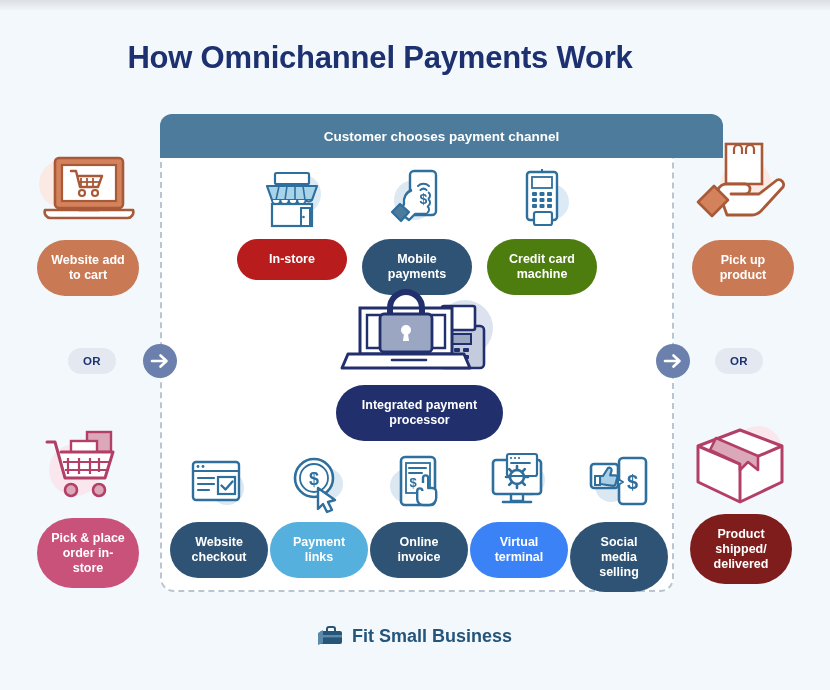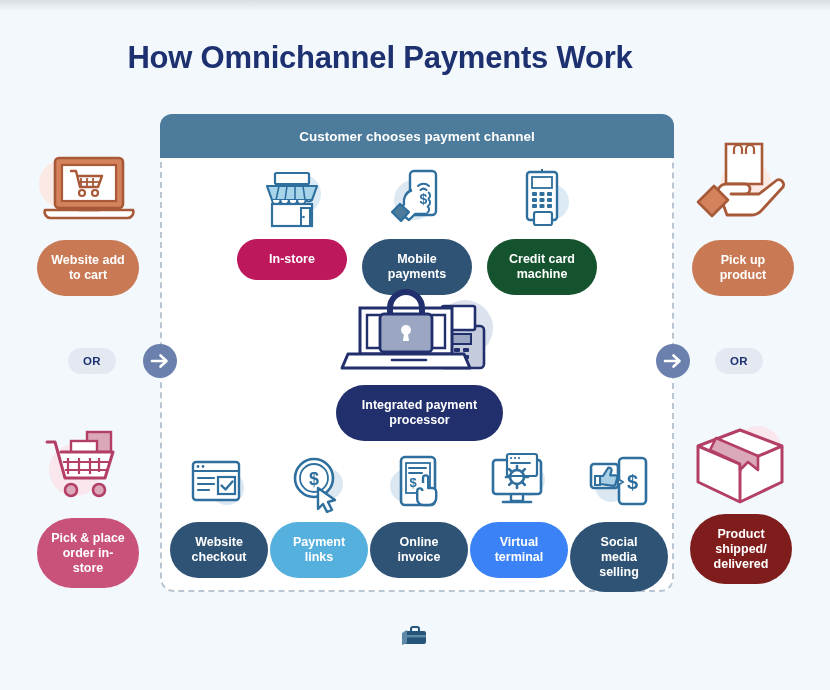--- a/index.html
+++ b/index.html
@@ -37,21 +37,21 @@
     left: 160px; top: 114px;
     width: 514px; height: 478px;
     border: 2px dashed #b9c6d2;
     border-radius: 14px;
     background: #ffffff;
   }
 
   #panel-header {
     position: absolute;
     left: 160px; top: 114px;
-    width: 514px; height: 44px;
+    width: 563px; height: 44px;
     background: #4d7b9b;
     border-radius: 12px 12px 0 0;
     color: #ffffff;
     font-size: 13.5px;
     font-weight: bold;
     display: flex;
     align-items: center;
     justify-content: center;
   }
 
@@ -179,21 +179,21 @@
       <circle cx="44" cy="26" r="20" fill="#dbeaf5"></circle>
       <rect x="18" y="5" width="34" height="11" rx="1.5" fill="#fff" stroke="#2e6f9e" stroke-width="2.2"></rect>
       <path d="M10 18 h50 l-5 14 H15 Z" fill="#a8d4ea" stroke="#2e6f9e" stroke-width="2.2" stroke-linejoin="round"></path>
       <path d="M22 18 l-3 14 M30 18 l-2 14 M38 18 l0 14 M46 18 l2 14" stroke="#2e6f9e" stroke-width="1.6" fill="none"></path>
       <path d="M15 32 a4.2 4.2 0 0 0 8.4 0 a4.2 4.2 0 0 0 8.4 0 a4.2 4.2 0 0 0 8.4 0 a4.2 4.2 0 0 0 8.4 0 a4.2 4.2 0 0 0 6.4 0" fill="#fff" stroke="#2e6f9e" stroke-width="2" stroke-linejoin="round"></path>
       <rect x="15" y="36" width="40" height="22" fill="#fff" stroke="#2e6f9e" stroke-width="2.2"></rect>
       <rect x="44" y="40" width="9" height="18" fill="#fff" stroke="#2e6f9e" stroke-width="2"></rect>
       <circle cx="46.5" cy="49" r="1.3" fill="#2e6f9e"></circle>
     </svg>
   </div>
-  <div class="pill" style="background:#be185d">In-store</div>
+  <div class="pill" style="background:#b91c1c">In-store</div>
 </div>
 
 <div class="node toprow" id="node-mobile">
   <div class="icon-wrap">
     <svg width="70" height="62" viewBox="0 0 70 62">
       <circle cx="32" cy="32" r="20" fill="#dde9f2"></circle>
       <rect x="28" y="3" width="26" height="44" rx="4" fill="#fff" stroke="#2e6f9e" stroke-width="2.4"></rect>
       <path d="M36 18 a8 8 0 0 1 11 0" stroke="#2e6f9e" stroke-width="2" fill="none" stroke-linecap="round"></path>
       <path d="M38.5 22 a4.5 4.5 0 0 1 6 0" stroke="#2e6f9e" stroke-width="2" fill="none" stroke-linecap="round"></path>
       <text x="41.5" y="36" font-size="14" font-weight="bold" fill="#2e6f9e" text-anchor="middle" font-family="Liberation Sans, sans-serif">$</text>
@@ -219,21 +219,21 @@
           <rect x="32.5" y="30" width="5" height="4" rx="1"></rect>
           <rect x="40" y="30" width="5" height="4" rx="1"></rect>
         <rect x="25" y="36" width="5" height="4" rx="1"></rect>
           <rect x="32.5" y="36" width="5" height="4" rx="1"></rect>
           <rect x="40" y="36" width="5" height="4" rx="1"></rect>
       </g>
       <rect x="27" y="44" width="18" height="13" rx="2" fill="#fff" stroke="#2e6f9e" stroke-width="2.2"></rect>
       <line x1="35" y1="1" x2="35" y2="5" stroke="#2e6f9e" stroke-width="2"></line>
     </svg>
   </div>
-  <div class="pill" style="background:#14532d">Credit card machine</div>
+  <div class="pill" style="background:#4d7c0f">Credit card machine</div>
 </div>
 
 <div class="node" id="node-processor">
   <div class="icon-wrap">
     <svg width="175" height="88" viewBox="0 0 175 88">
       <circle cx="133" cy="38" r="28" fill="#dde3ee"></circle>
       <rect x="108" y="36" width="44" height="42" rx="4" fill="#c3cbdd" stroke="#222f6d" stroke-width="2.6"></rect>
       <rect x="110" y="16" width="33" height="24" rx="2" fill="#fff" stroke="#222f6d" stroke-width="2.6"></rect>
       <rect x="113" y="44" width="26" height="10" fill="#9aa6c2" stroke="#222f6d" stroke-width="2"></rect>
       <g fill="#222f6d">
@@ -426,13 +426,14 @@
 
 <div id="footer">
   <span>
     <svg width="26" height="22" viewBox="0 0 26 22">
       <path d="M9 6 V4 a2 2 0 0 1 2 -2 h4 a2 2 0 0 1 2 2 v2" fill="none" stroke="#26557a" stroke-width="2"></path>
       <rect x="2" y="6" width="22" height="13" rx="2" fill="#26557a"></rect>
       <rect x="2" y="10" width="22" height="2.4" fill="#5d8aa8"></rect>
       <path d="M0 8 l5 -3 v13 l-5 2 Z" fill="#5d8aa8"></path>
     </svg>
   </span>
+  <span id="footer-text">Fit Small Business</span>
 </div>
 
 </body></html>

